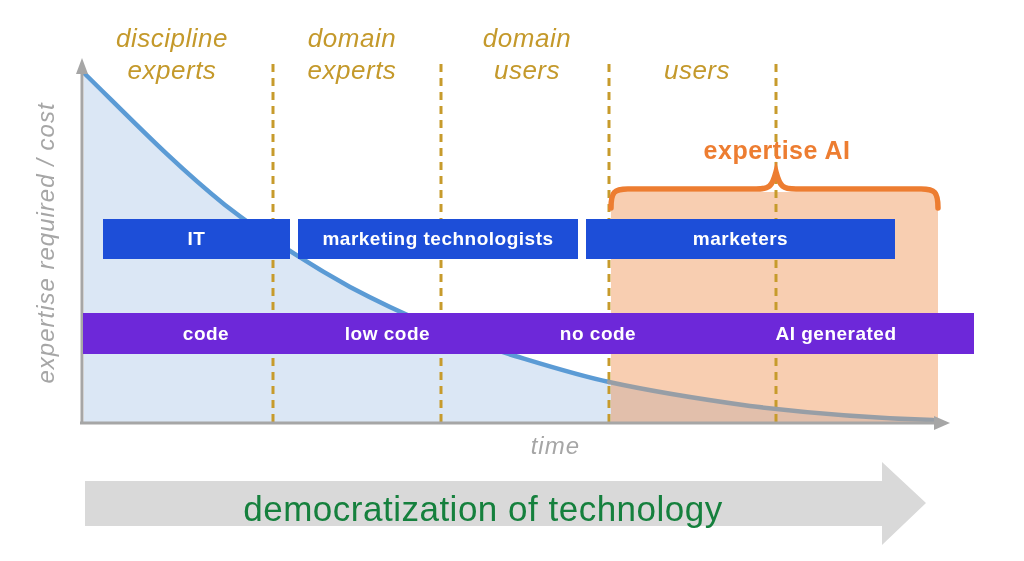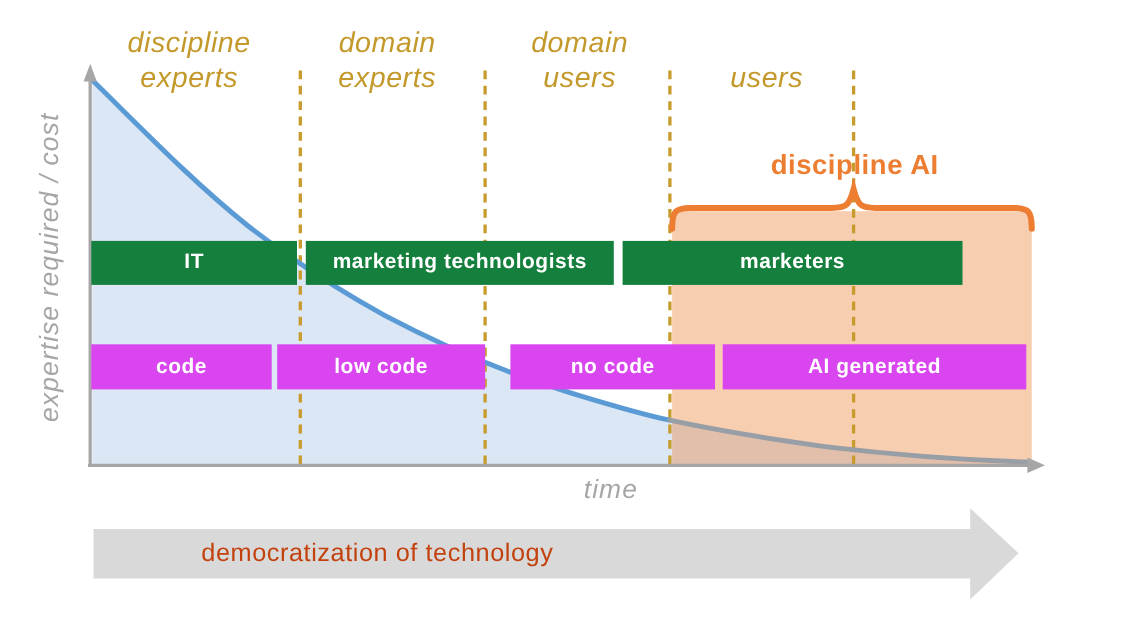--- a/index.html
+++ b/index.html
@@ -17,36 +17,36 @@
   
   .ylabel{
     position:absolute;left:46px;top:243px;transform:translate(-50%,-50%) rotate(-90deg);
     transform-origin:center;white-space:nowrap;color:#A6A6A6;font-style:italic;font-size:24px;letter-spacing:1px;
   }
   
   .bar{
     position:absolute;display:flex;align-items:center;justify-content:center;
     color:#ffffff;font-weight:bold;font-size:19px;letter-spacing:.5px;
   }
-  .role{top:219px;height:40px;background:#15803d;}
-  .code{top:313px;height:41px;background:#d946ef;}
+  .role{top:219px;height:40px;background:#1d4ed8;margin-left:20px;}
+  .code{top:313px;height:41px;background:#6d28d9;padding-left:41px;}
   
   .genai{
     position:absolute;left:657px;top:136px;width:240px;text-align:center;
     color:#ED7D31;font-weight:bold;font-size:25px;letter-spacing:.5px;
   }
   
   .xlabel{
     position:absolute;left:440px;top:432px;width:140px;text-align:right;
     color:#A6A6A6;font-style:italic;font-size:24px;letter-spacing:1px;
   }
   
   .arrowtext{
-    position:absolute;left:183px;top:489px;width:600px;
-    color:#c2410c;font-size:23px;letter-spacing:.5px;
+    position:absolute;left:183px;top:489px;width:600px;text-align:center;
+    color:#15803d;font-size:35px;letter-spacing:.5px;
   }
 </style>
 </head>
 <body>
 
 <div class="canvas">
 
   <svg class="layer" width="1024" height="561" viewBox="0 0 1024 561">
 
     <path d="M 84 73
@@ -105,21 +105,21 @@
   </div>
   <div class="zone" style="left:417px">
     <div class="zl">domain</div>
     <div class="zl">users</div>
   </div>
   <div class="zone" style="left:587px">
     <div class="zl"></div>
     <div class="zl">users</div>
   </div>
 
-  <div class="genai">discipline AI</div>
+  <div class="genai">expertise AI</div>
 
   <div class="bar role" style="left:83px;width:187px">IT</div>
   <div class="bar role" style="left:278px;width:280px">marketing technologists</div>
   <div class="bar role" style="left:566px;width:309px">marketers</div>
 
   <div class="bar code" style="left:83px;width:164px">code</div>
   <div class="bar code" style="left:252px;width:189px">low code</div>
   <div class="bar code" style="left:464px;width:186px">no code</div>
   <div class="bar code" style="left:657px;width:276px">AI generated</div>
 

